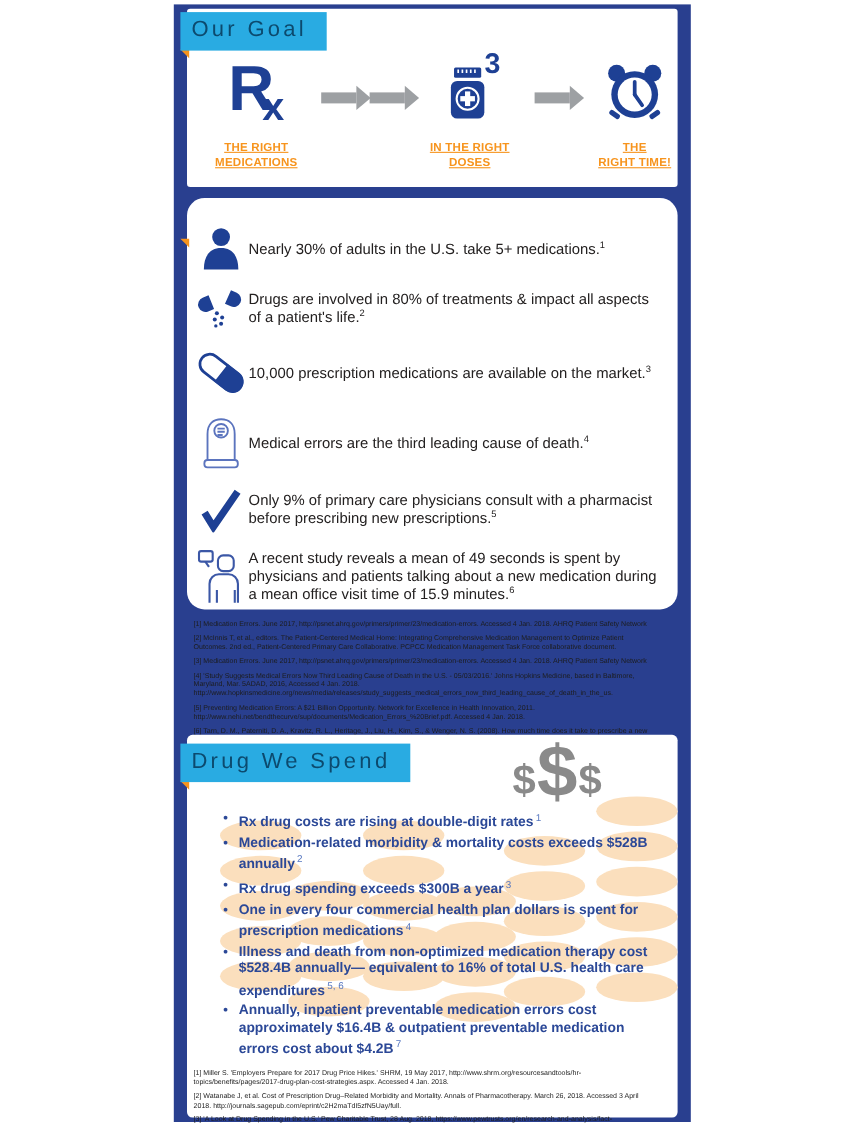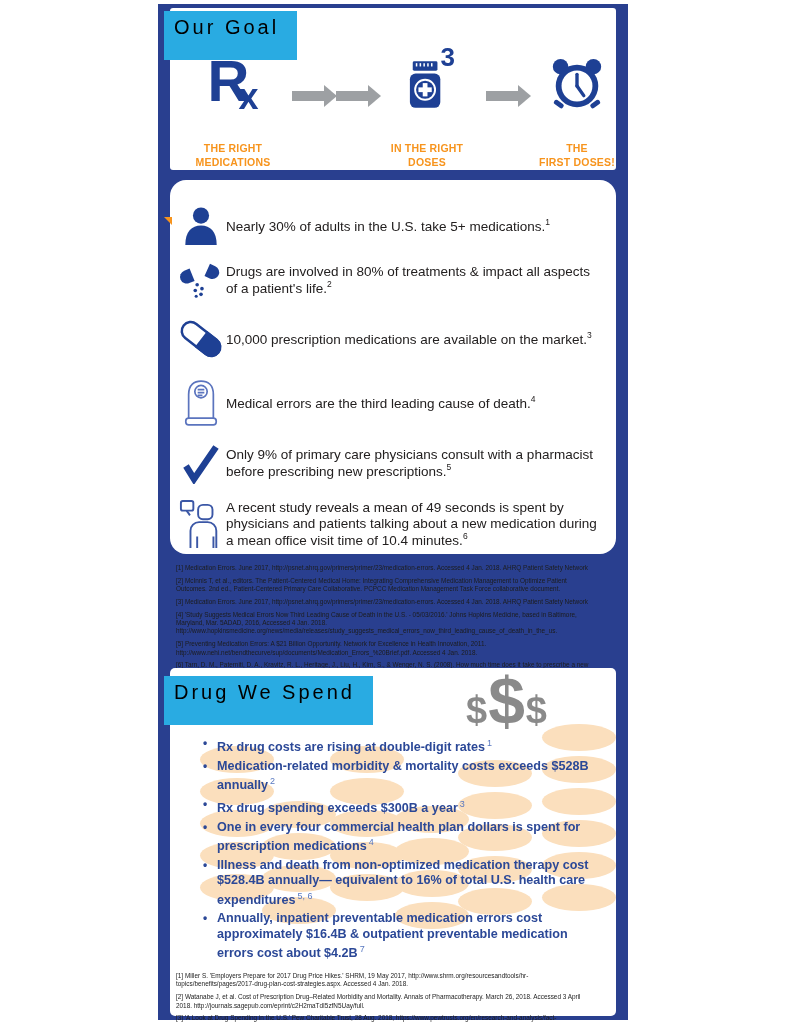--- a/index.html
+++ b/index.html
@@ -4,32 +4,32 @@
 <style>
   html,body{margin:0;padding:0;background:#ffffff;}
   .page{position:relative;width:788px;height:1024px;background:#ffffff;overflow:hidden;
         font-family:"Liberation Sans",sans-serif;}
   .frame{position:absolute;left:158px;top:4px;width:470px;height:1016px;background:#293F8F;}
   .card{position:absolute;left:12px;width:446px;background:#ffffff;}
   .card-goal{top:4px;height:162px;border-radius:3px;}
   .card-current{top:176px;height:374px;border-radius:16px;}
   .card-spend{top:664px;height:348px;border-radius:5px;}
 
-  .section-label{position:absolute;z-index:3;background:#29ABE2;color:#000000;
-     font-size:20px;letter-spacing:3px;padding:5px 18px 21px 10px;font-weight:400;}
+  .section-label{position:absolute;z-index:3;background:#29ABE2;color:#0c4a6e;
+     font-size:20px;letter-spacing:3px;padding:5px 18px 7px 10px;font-weight:400;}
   .fold{position:absolute;z-index:2;width:0;height:0;
      border-top:8px solid #F7941D;border-left:8px solid transparent;}
 
   
   .goal-row{position:absolute;left:14px;top:44px;width:442px;display:flex;
      align-items:center;justify-content:space-between;}
   .goal-step{width:98px;display:flex;flex-direction:column;align-items:center;}
   .icon-wrap{position:relative;height:66px;display:flex;align-items:center;justify-content:center;}
-  .goal-label{margin-top:24px;font-size:10.5px;font-weight:bold;color:#F7941D;
-     text-align:center;white-space:pre-line;line-height:1.3;letter-spacing:0.2px;}
+  .goal-label{margin-top:10px;font-size:10.5px;font-weight:bold;color:#F7941D;
+     text-align:center;white-space:pre-line;line-height:1.3;letter-spacing:0.2px;text-decoration:underline;}
   .rx{display:flex;align-items:flex-start;color:#1E4094;font-weight:bold;}
   .rx-r{font-size:58px;line-height:52px;}
   .rx-x{font-size:36px;line-height:36px;margin-left:-11px;margin-top:24px;}
   .arrow{position:relative;width:32px;height:10px;background:#9DA0A3;margin:0 2px 30px 2px;}
   .arrow::after{content:"";position:absolute;right:-13px;top:-6px;width:0;height:0;
      border-left:13px solid #9DA0A3;border-top:11px solid transparent;border-bottom:11px solid transparent;}
   .badge-3{position:absolute;right:-9px;top:-8px;font-size:26px;font-weight:bold;color:#1E4094;line-height:1;}
 
   
   .facts{margin:26px 16px 0 6px;}
@@ -114,21 +114,21 @@
                 <circle cx="30" cy="31" r="22"></circle>
               </g>
               <circle cx="30" cy="31" r="16" fill="#ffffff"></circle>
               <g stroke="#1E4094" stroke-width="3.5" stroke-linecap="round">
                 <line x1="30" y1="31" x2="30" y2="19"></line>
                 <line x1="30" y1="31" x2="37" y2="41"></line>
               </g>
             </svg>
           </div>
           <div class="goal-label">THE
-FIRST DOSES!</div>
+RIGHT TIME!</div>
         </div>
 
       </div>
     </section>
     <div class="section-label" style="left:6px;top:7px;">Our Goal</div>
     <div class="fold" style="left:6px;top:41px;"></div>
 
     <section class="card card-current">
       <div class="facts">
 
@@ -201,21 +201,21 @@
         <div class="fact">
           <div class="fact-icon">
             <svg width="44" height="52" viewBox="0 0 46 52" fill="none" stroke="#3B57A6" stroke-width="2">
               <rect x="2" y="2" width="13" height="10" rx="2"></rect>
               <path d="M8 12 l3.5 5"></path>
               <rect x="20" y="6" width="15" height="15" rx="5"></rect>
               <path d="M12 51 V33 a9 9 0 0 1 9 -9 h9 a9 9 0 0 1 9 9 v18"></path>
               <path d="M19 39 v12 M36 39 v12"></path>
             </svg>
           </div>
-          <p class="fact-text"><span>A recent study reveals a mean of 49 seconds is spent by physicians and patients talking about a new medication during a mean office visit time of 10.4 minutes.</span><sup class="fref">6</sup></p>
+          <p class="fact-text"><span>A recent study reveals a mean of 49 seconds is spent by physicians and patients talking about a new medication during a mean office visit time of 15.9 minutes.</span><sup class="fref">6</sup></p>
         </div>
 
       </div>
 
       <div class="cites">
         <p class="cite">[1] Medication Errors. June 2017, http://psnet.ahrq.gov/primers/primer/23/medication-errors. Accessed 4 Jan. 2018. AHRQ Patient Safety Network</p>
         <p class="cite">[2] McInnis T, et al., editors. The Patient-Centered Medical Home: Integrating Comprehensive Medication Management to Optimize Patient Outcomes. 2nd ed., Patient-Centered Primary Care Collaborative. PCPCC Medication Management Task Force collaborative document.</p>
         <p class="cite">[3] Medication Errors. June 2017, http://psnet.ahrq.gov/primers/primer/23/medication-errors. Accessed 4 Jan. 2018. AHRQ Patient Safety Network</p>
         <p class="cite">[4] 'Study Suggests Medical Errors Now Third Leading Cause of Death in the U.S. - 05/03/2016.' Johns Hopkins Medicine, based in Baltimore, Maryland, Mar. 5ADAD, 2016, Accessed 4 Jan. 2018. http://www.hopkinsmedicine.org/news/media/releases/study_suggests_medical_errors_now_third_leading_cause_of_death_in_the_us.</p>
         <p class="cite">[5] Preventing Medication Errors: A $21 Billion Opportunity. Network for Excellence in Health Innovation, 2011. http://www.nehi.net/bendthecurve/sup/documents/Medication_Errors_%20Brief.pdf. Accessed 4 Jan. 2018.</p>

